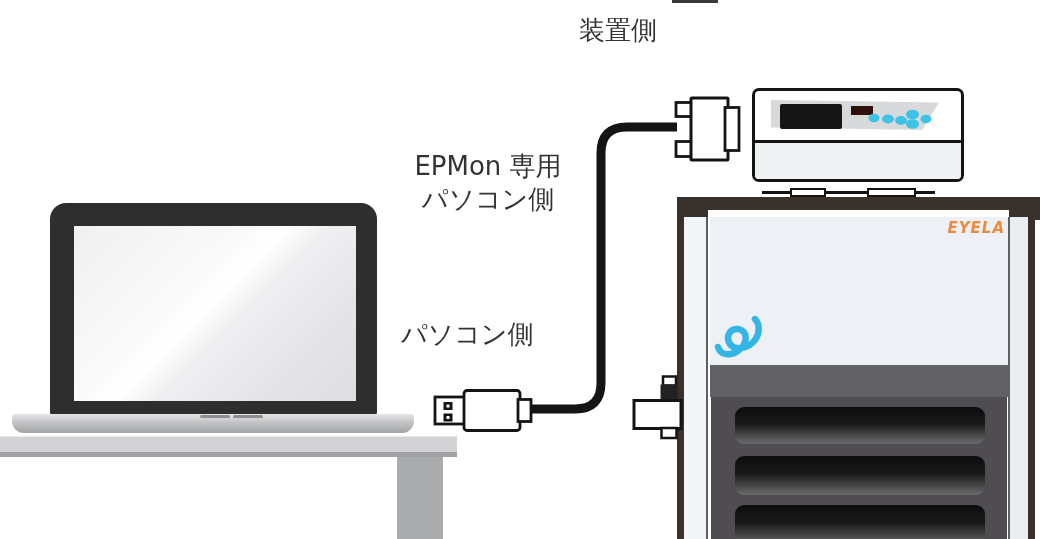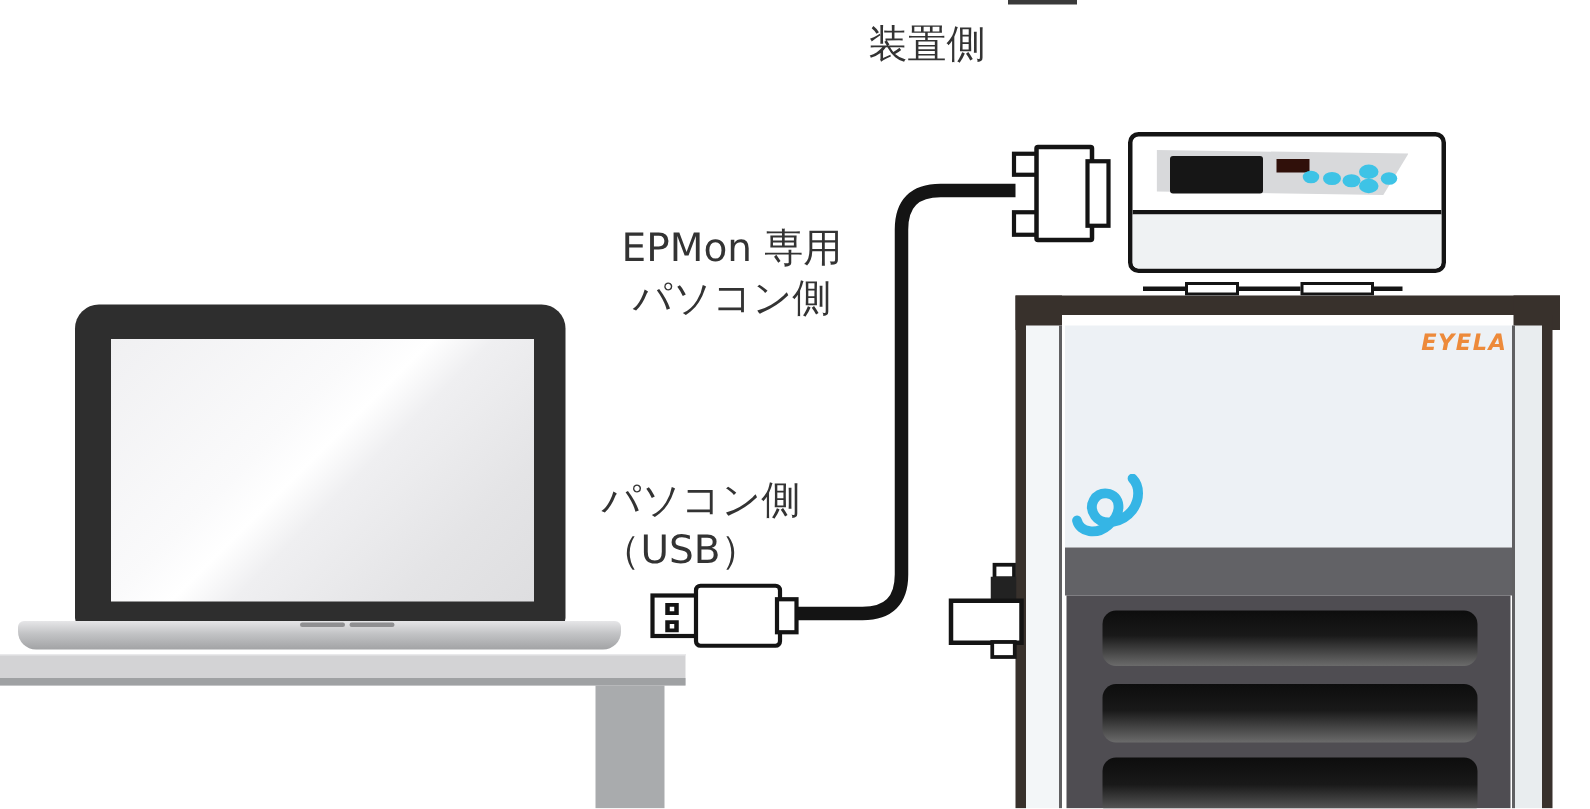--- a/index.html
+++ b/index.html
@@ -77,21 +77,20 @@
 
   <div id="label-device" class="abs diagram-label">
     <div>装置側</div>
   </div>
   <div id="label-cable" class="abs diagram-label">
     <div>EPMon 専用</div>
     <div>パソコン側</div>
   </div>
   <div id="label-pc" class="abs diagram-label">
     <div>パソコン側</div>
-    <div>（USB）</div>
   </div>
 
   <div id="top-strip-fragment" class="abs"></div>
 
   <div id="desk-top" class="abs"></div>
   <div id="desk-leg" class="abs"></div>
   <div id="laptop-bezel" class="abs"></div>
   <div id="laptop-screen" class="abs"></div>
   <div id="laptop-base" class="abs"></div>
   <div id="notch-1" class="abs base-notch"></div>

